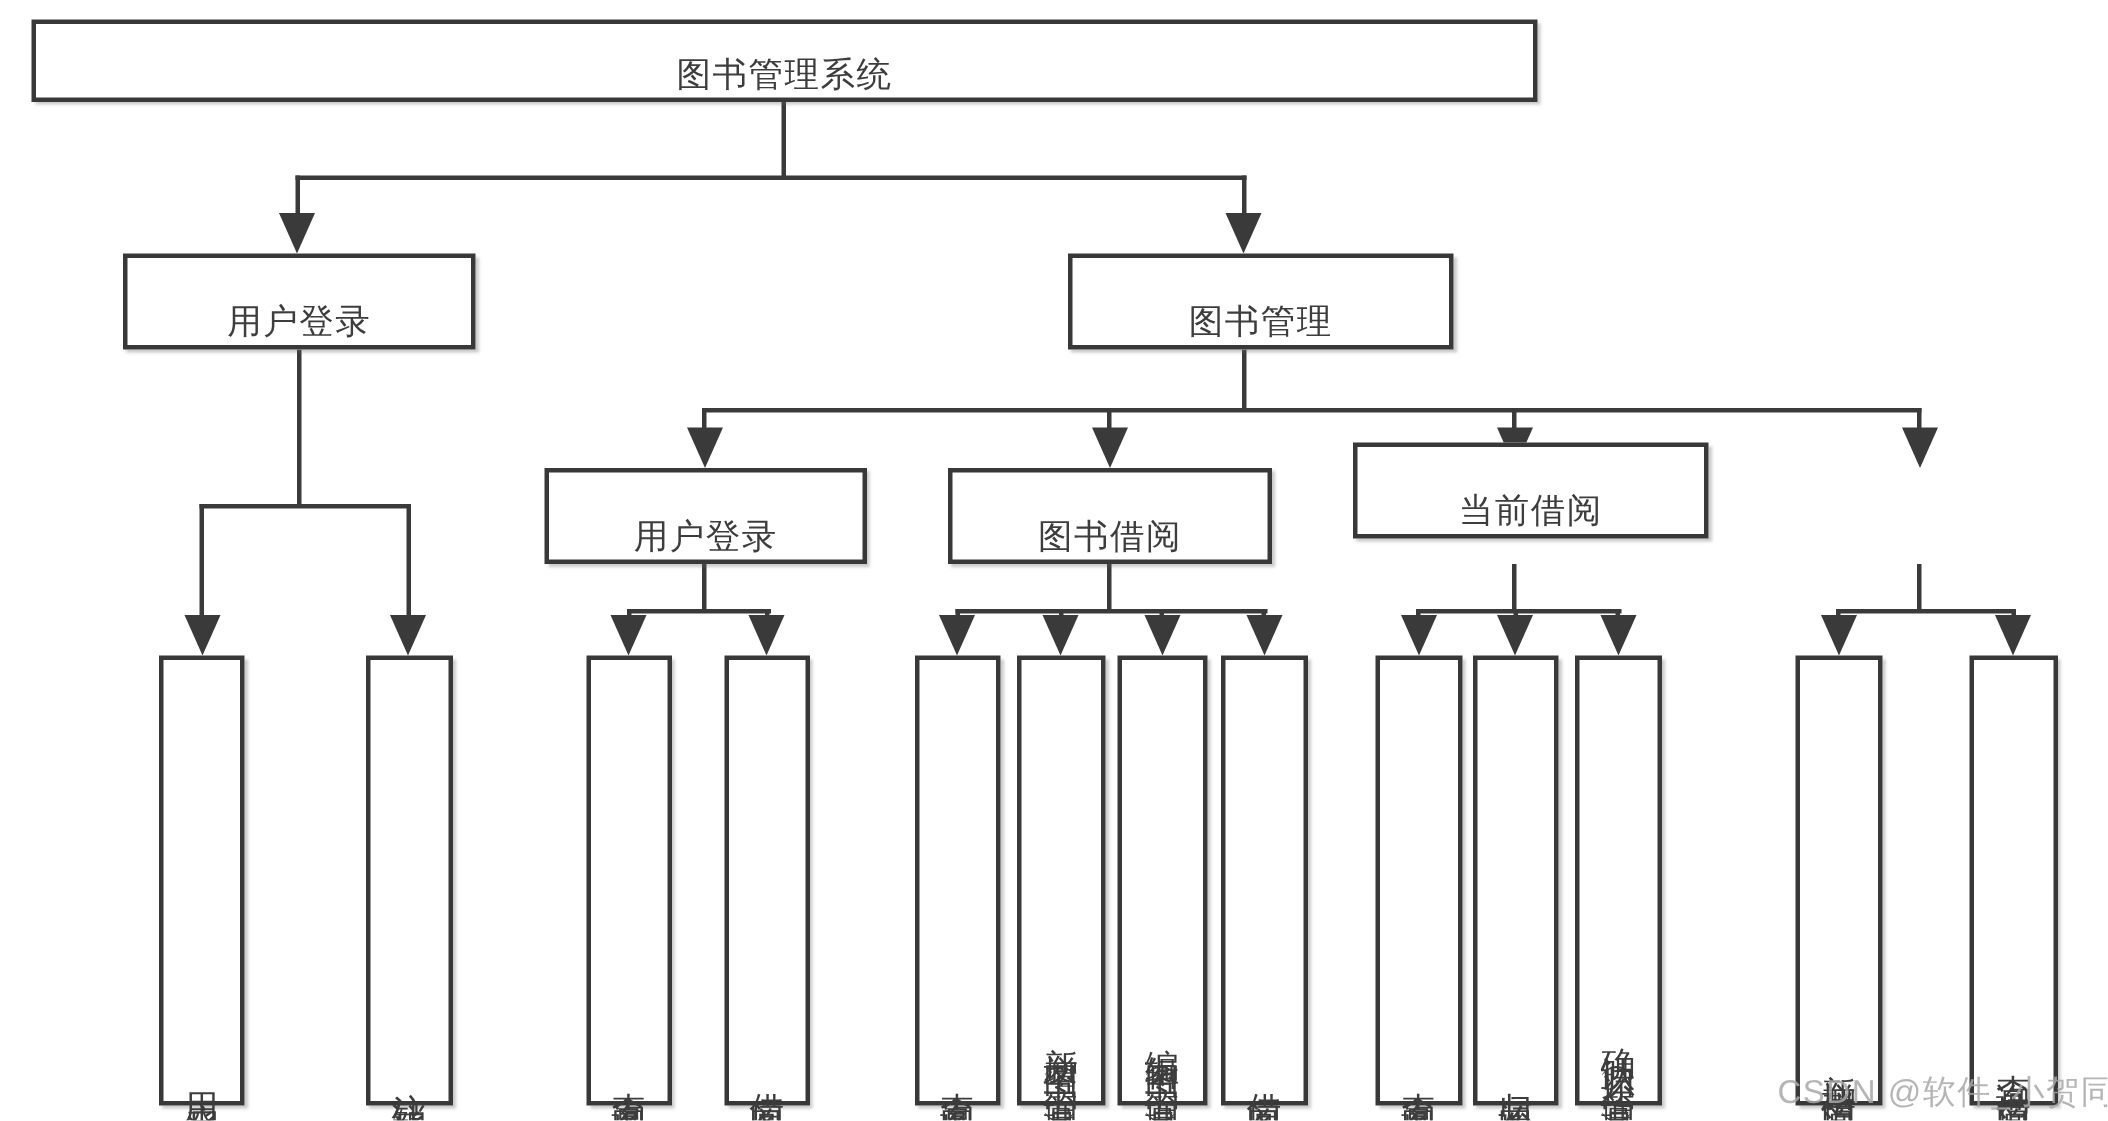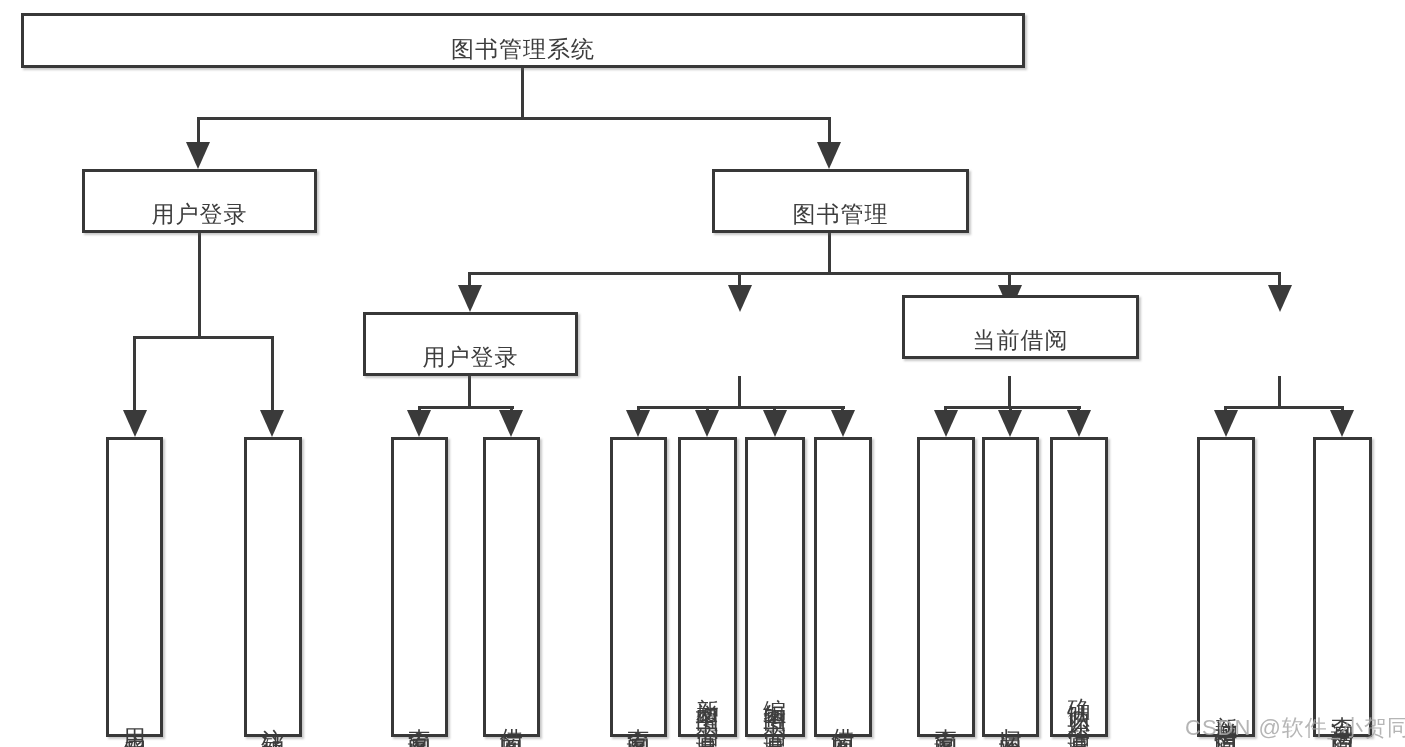--- a/index.html
+++ b/index.html
@@ -131,20 +131,23 @@
   <div class="box hbox" style="left:82px;top:169px;width:235px;height:64px">
     <span class="label">用户登录</span>
   </div>
   <div class="box hbox" style="left:712px;top:169px;width:257px;height:64px">
     <span class="label">图书管理</span>
   </div>
 
   <div class="box hbox" style="left:363px;top:312px;width:215px;height:64px">
     <span class="label">用户登录</span>
   </div>
+  <div class="box hbox" style="left:632px;top:312px;width:216px;height:64px">
+    <span class="label">图书借阅</span>
+  </div>
   <div class="box hbox" style="left:902px;top:295px;width:237px;height:64px">
     <span class="label">当前借阅</span>
   </div>
 
   <div class="box vbox" style="left:106px;top:437px;width:57px;height:300px">
     <span class="label">用户登录</span>
   </div>
   <div class="box vbox" style="left:244px;top:437px;width:58px;height:300px">
     <span class="label">注销登录</span>
   </div>

